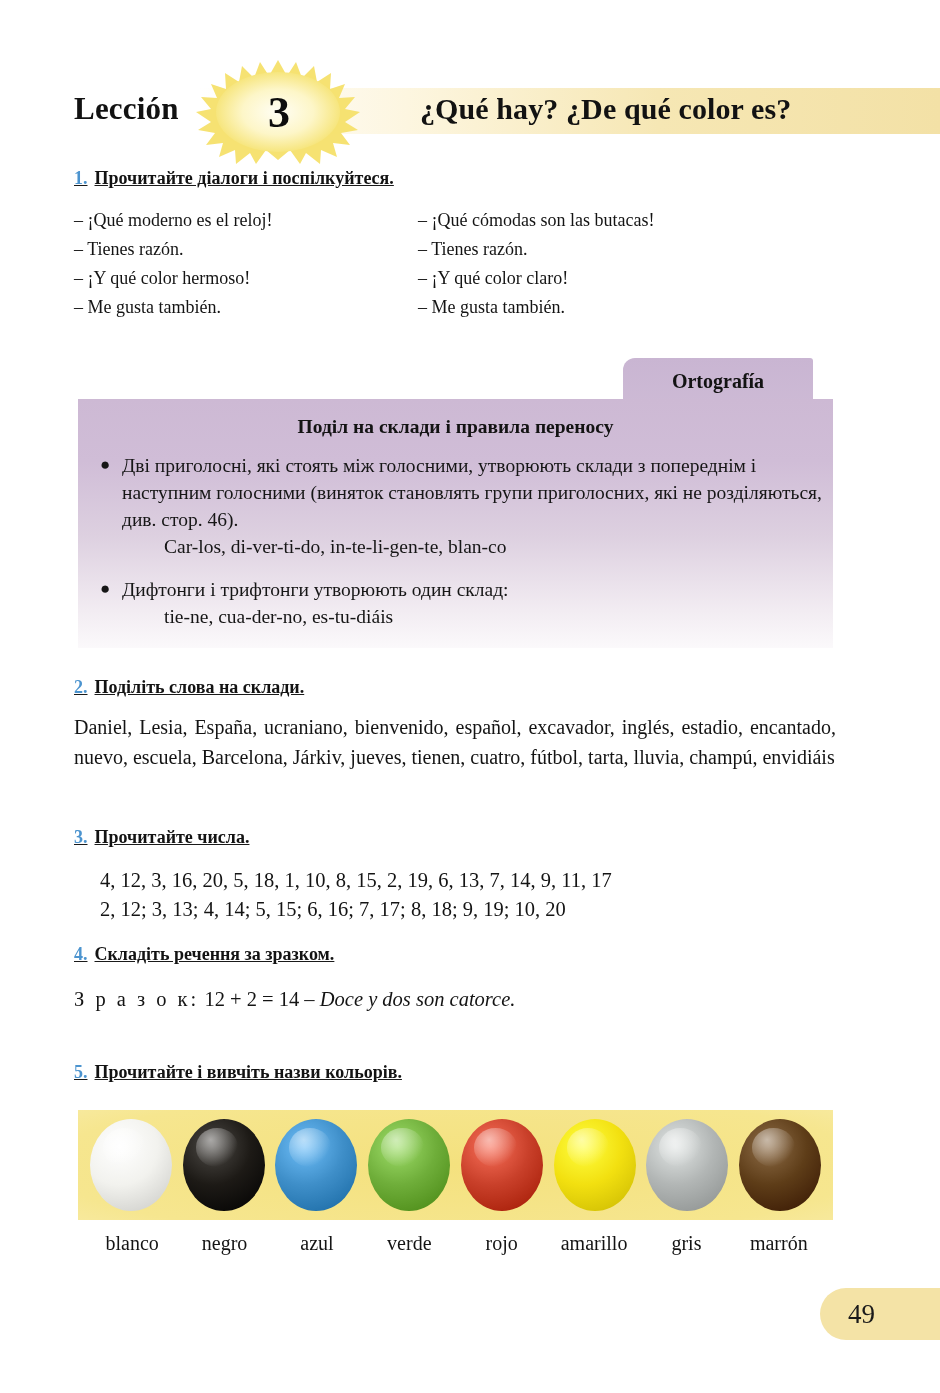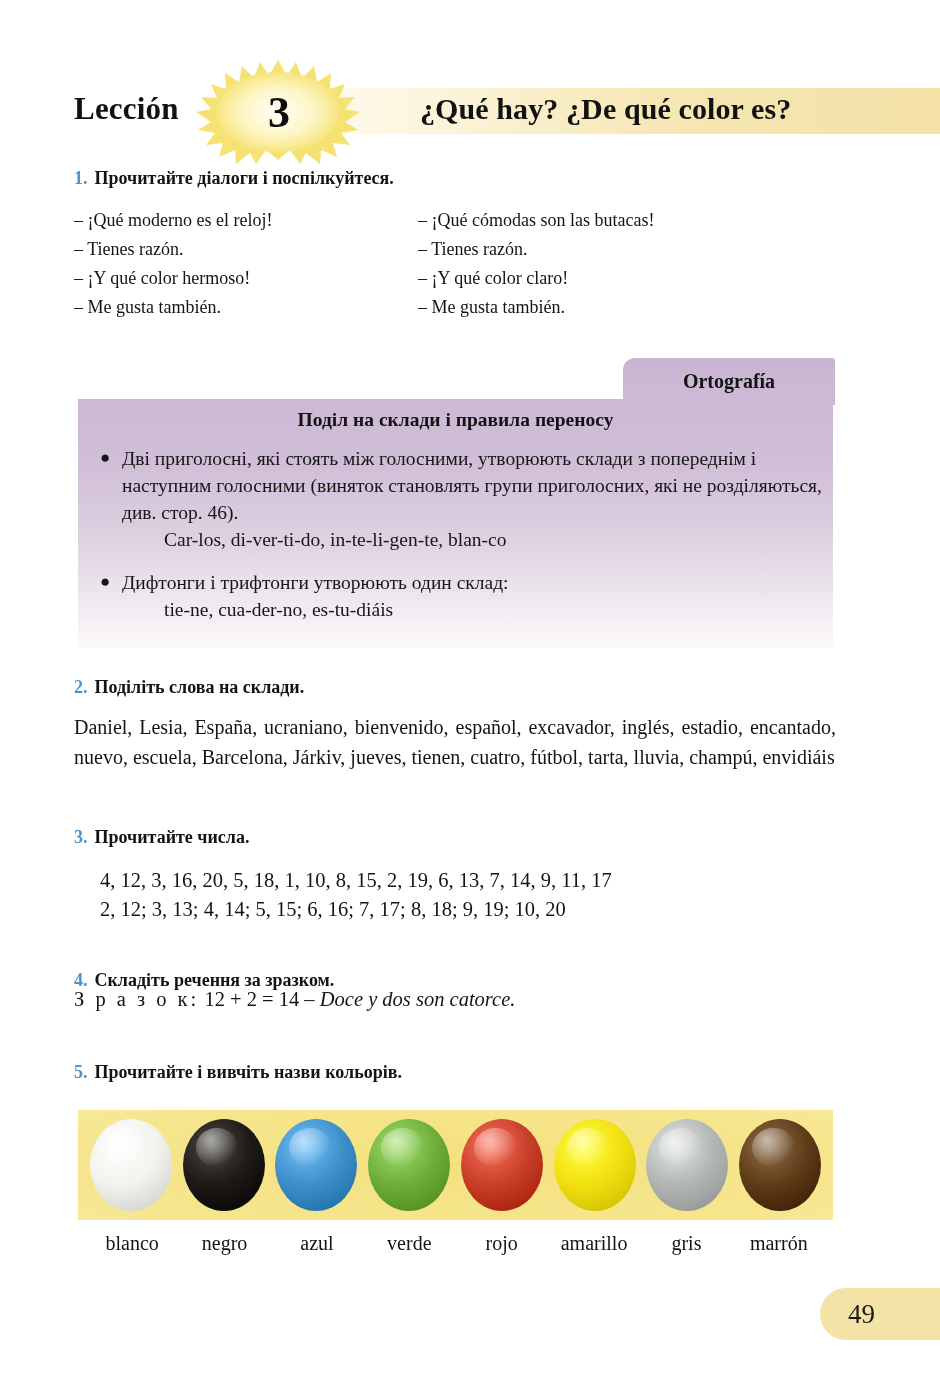--- a/index.html
+++ b/index.html
@@ -61,20 +61,21 @@
     white-space: nowrap;
   }
 
   
   .ex-head {
     position: absolute;
     left: 74px;
     font-size: 18px;
     font-weight: bold;
     white-space: nowrap;
+    text-decoration: underline;
   }
   .ex-num {
     color: #4c94cf;
     font-weight: bold;
     margin-right: 7px;
   }
   .ex-title { color: #131313; }
 
   .dlg {
     position: absolute;
@@ -82,41 +83,41 @@
     line-height: 29px;
     color: #141414;
     white-space: nowrap;
   }
   .dlg div { white-space: nowrap; }
 
   
   .orto-tab {
     position: absolute;
     left: 623px; top: 358px;
-    width: 212px; height: 47px;
+    width: 190px; height: 47px;
     background: linear-gradient(to bottom, #c9b5d2 0%, #cdbad5 100%);
     border-top-left-radius: 12px;
     border-top-right-radius: 3px;
     display: flex; align-items: center; justify-content: center;
   }
   .orto-tab span {
     font-size: 20px; font-weight: bold; color: #131313;
   }
   .orto-box {
     position: absolute;
     left: 78px; top: 399px;
     width: 755px; height: 249px;
     background: linear-gradient(to bottom, #cdb9d4 0%, #d0bdd7 25%, #ddd0e0 55%, #f2ecf2 85%, #fbf9fb 100%);
   }
   .orto-head {
     text-align: center;
     font-size: 19.5px;
     font-weight: bold;
     color: #131313;
-    padding-top: 10px;
+    padding-top: 17px;
   }
   .orto-list {
     margin: 0; padding: 0; list-style: none;
   }
   .orto-li {
     position: relative;
     font-size: 19.5px;
     line-height: 27px;
     color: #161616;
     padding-left: 44px;
@@ -314,21 +315,21 @@
 <div class="wordlist">Daniel, Lesia, España, ucraniano, bienvenido, español, excavador, inglés, estadio, encantado, nuevo, escuela, Barcelona, Járkiv, jueves, tienen, cuatro, fútbol, tarta, lluvia, champú, envidiáis</div>
 
 <div class="ex-head" style="top:827px;">
   <span class="ex-num">3.</span><span class="ex-title">Прочитайте числа.</span>
 </div>
 <div class="numlines">
   <div>4, 12, 3, 16, 20, 5, 18, 1, 10, 8, 15, 2, 19, 6, 13, 7, 14, 9, 11, 17</div>
   <div>2, 12; 3, 13; 4, 14; 5, 15; 6, 16; 7, 17; 8, 18; 9, 19; 10, 20</div>
 </div>
 
-<div class="ex-head" style="top:944px;margin-top:26px;">
+<div class="ex-head" style="top:944px;">
   <span class="ex-num">4.</span><span class="ex-title">Складіть речення за зразком.</span>
 </div>
 <div class="zrazok">
   <div>
     <span class="zrazok-label">З р а з о к:</span>
     <span>12 + 2 = 14 –</span>
     <em>Doce y dos son catorce.</em>
   </div>
 </div>
 

